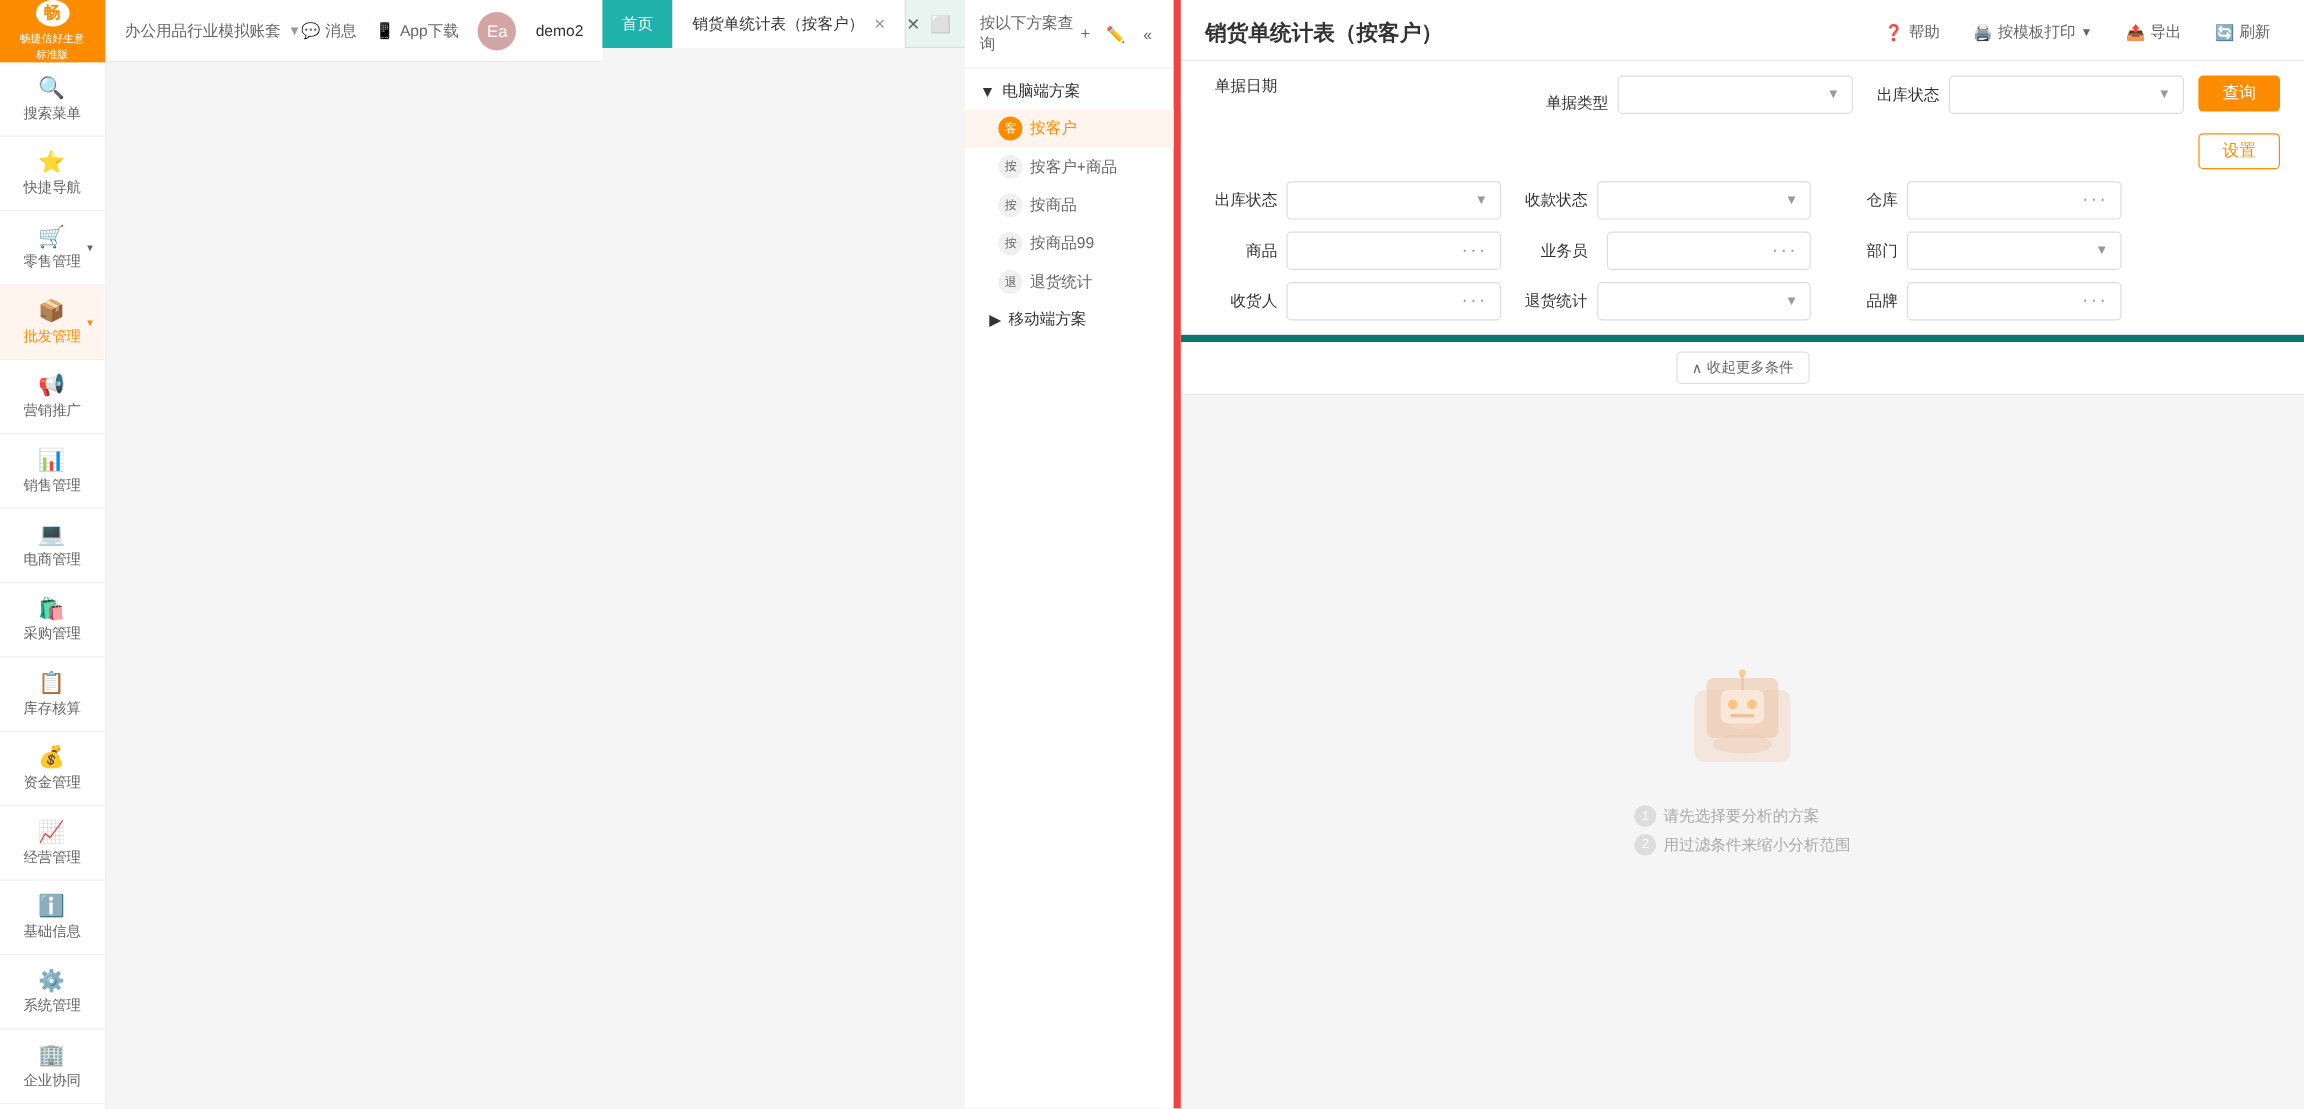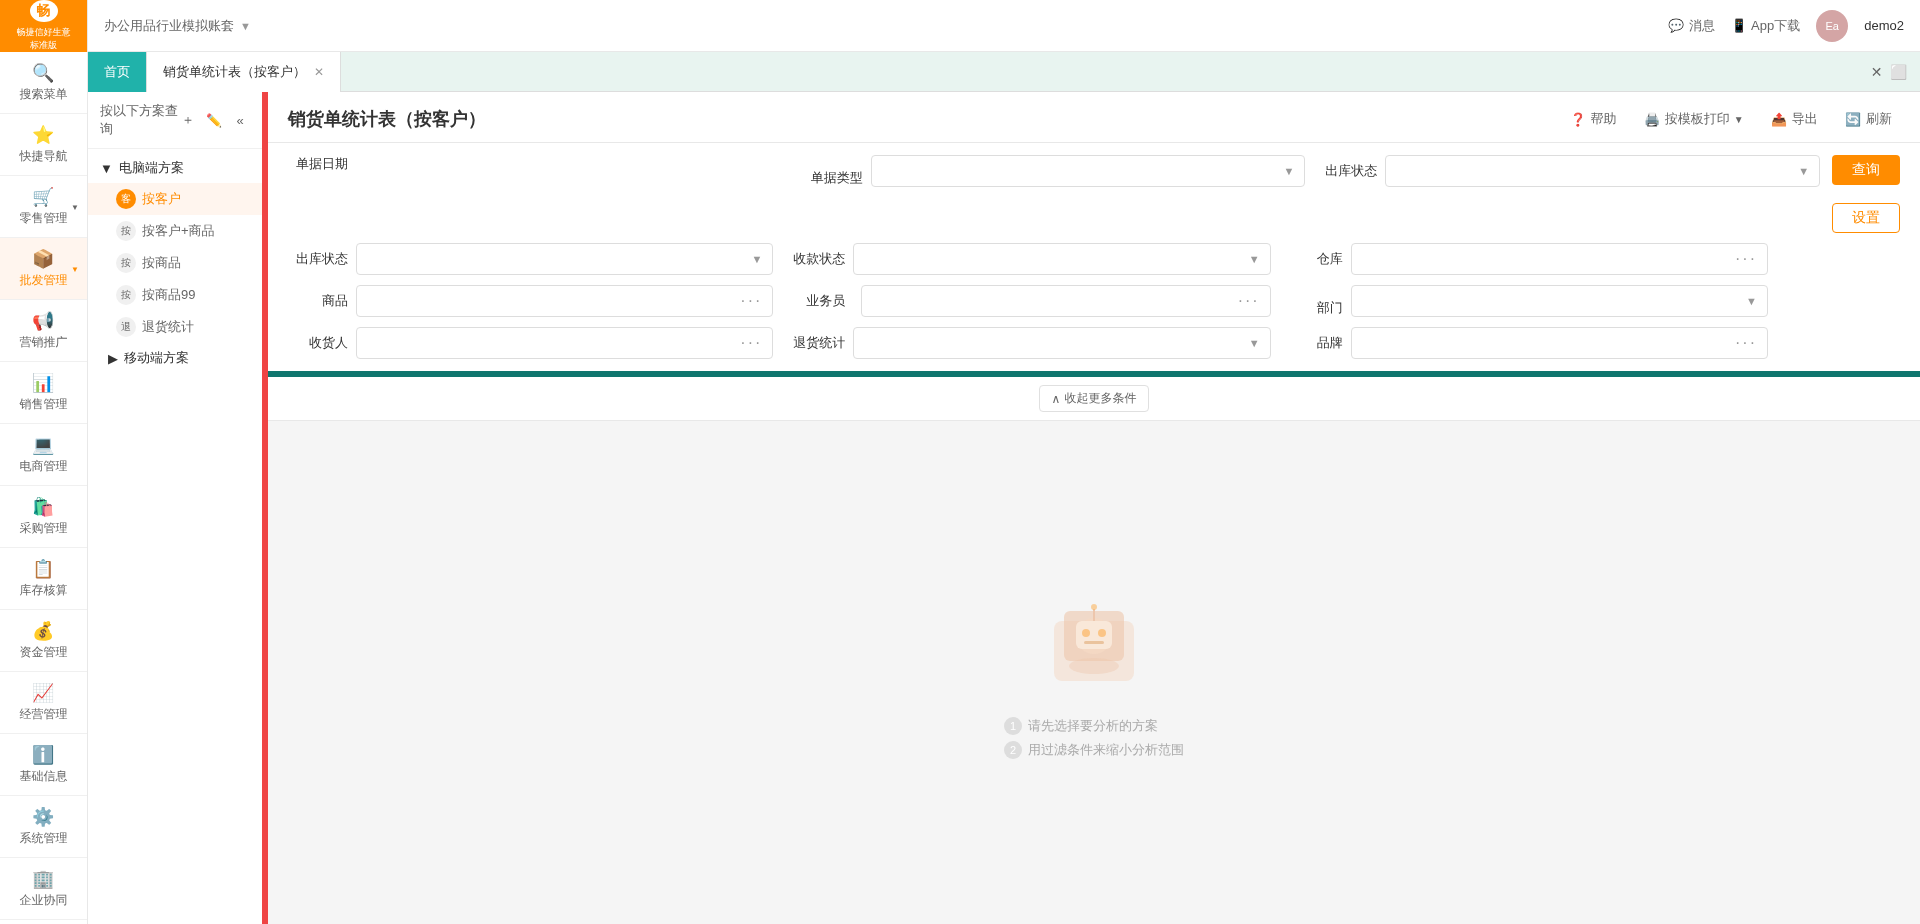--- a/index.html
+++ b/index.html
@@ -50,36 +50,36 @@
       color: #666;
       font-size: 12px;
       border-bottom: 1px solid #f0f0f0;
     }
     .sidebar-item .icon { font-size: 18px; margin-bottom: 2px; }
     .sidebar-item.active { color: #ff8c00; background: #fff5ee; }
     .sidebar-item.has-arrow { position: relative; }
     .sidebar-item.has-arrow::after { content: '▼'; font-size: 8px; position: absolute; right: 8px; top: 50%; transform: translateY(-50%); }
 
     
-    .main { flex: 1; display: flex; flex-direction: column; overflow: hidden; }
+    .main { flex: 1; display: flex; flex-direction: row; overflow: hidden; }
 
     
     .top-header {
       height: 52px;
       background: #fff;
       border-bottom: 1px solid #e8e8e8;
       display: flex;
       align-items: center;
       padding: 0 16px;
       flex-shrink: 0;
     }
     .header-title { font-size: 13px; color: #666; flex: 1; display: flex; align-items: center; gap: 6px; }
     .header-right { display: flex; align-items: center; gap: 16px; }
     .header-btn { display: flex; align-items: center; gap: 4px; color: #666; font-size: 13px; cursor: pointer; }
-    .avatar { width: 32px; height: 32px; border-radius: 50%; background: #d4a5a5; display: flex; align-items: center; justify-content: center; color: #fff; font-size: 11px; overflow: hidden; }
+    .avatar { width: 32px; height: 32px; border-radius: 50%; background: #d4a5a5; display: flex; align-items: center; justify-content: center; color: #fff; font-size: 14px; overflow: hidden; }
 
     
     .tab-bar {
       height: 40px;
       background: #e8f4f0;
       display: flex;
       align-items: center;
       flex-shrink: 0;
       border-bottom: 1px solid #ddd;
     }
@@ -519,21 +519,21 @@
             <div class="filter-control" style="flex:1;">
               <span class="dots">···</span>
             </div>
           </div>
           <div style="flex:1;display:flex;align-items:center;gap:16px;">
             <span class="filter-label">业务员</span>
             <div class="filter-control" style="flex:1;">
               <span class="dots">···</span>
             </div>
           </div>
-          <div style="flex:1;display:flex;align-items:flex-end;gap:8px;">
+          <div style="flex:1;display:flex;align-items:center;gap:8px;">
             <span class="filter-label">部门</span>
             <div class="filter-control" style="flex:1;">
               <span class="dropdown-arrow">▼</span>
             </div>
           </div>
           <div style="width:120px;"></div>
         </div>
 
         <div style="display:flex;align-items:center;gap:12px;">
           <div style="flex:1;display:flex;align-items:center;gap:8px;">

